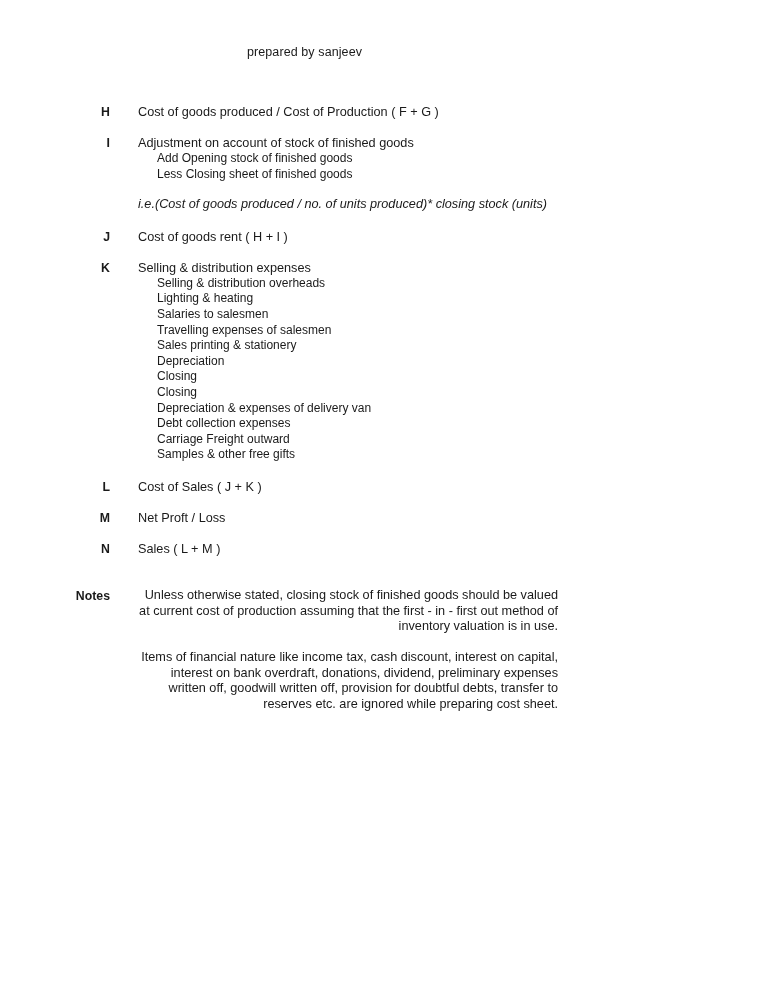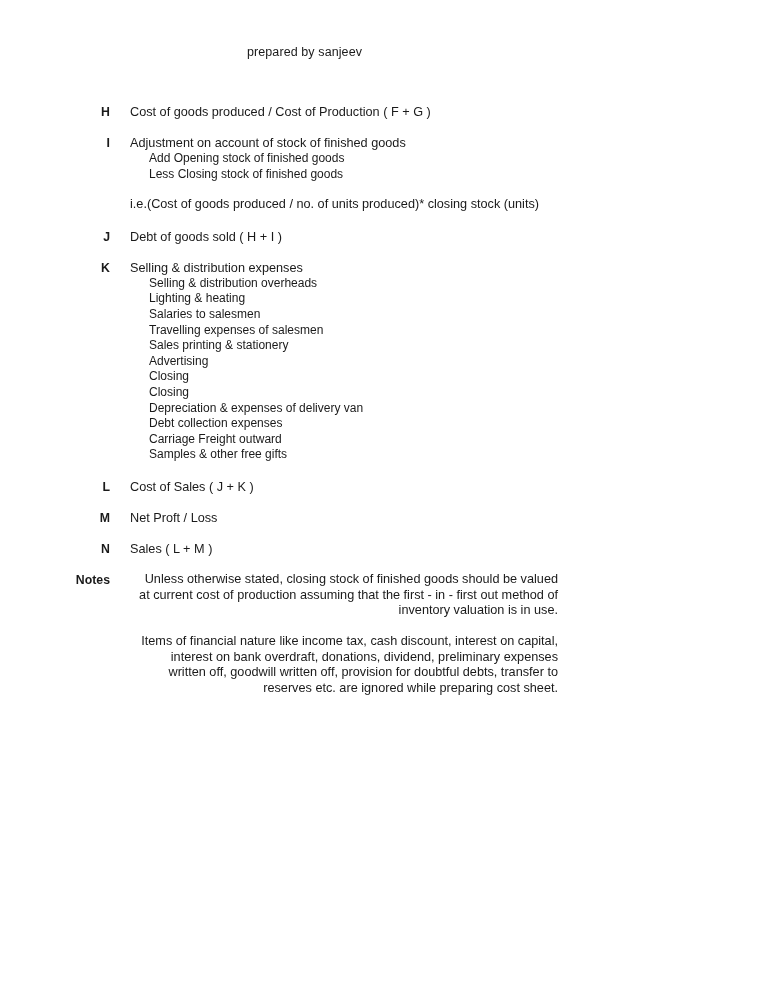--- a/index.html
+++ b/index.html
@@ -53,21 +53,21 @@
     width: 110px;            
     flex: 0 0 110px;
     text-align: right;
     font-weight: bold;
     font-size: 12.3px;
     line-height: 16px;
     padding-right: 0;
   }
 
   .body-col {
-    margin-left: 20px;       
+    margin-left: 28px;       
     font-size: 12.7px;
     line-height: 16px;
     max-width: 430px;
   }
 
   .body-col .main-line {
     font-size: 12.7px;
     line-height: 16px;
     white-space: nowrap;
   }
@@ -81,31 +81,32 @@
     padding-left: 19px;      
     font-size: 12px;
     line-height: 15.6px;
     white-space: nowrap;
   }
 
   .note-line {
     font-size: 12.7px;
     line-height: 15.6px;
     white-space: nowrap;
+    font-style: italic;
   }
 
   
   .row.gap-h   { margin-top: 0px; }
   .row.gap-i   { margin-top: 15px; }
   .row.gap-j   { margin-top: 16px; }
   .row.gap-k   { margin-top: 15px; }
   .row.gap-l   { margin-top: 16px; }
   .row.gap-m   { margin-top: 15px; }
   .row.gap-n   { margin-top: 15px; }
-  .row.gap-notes { margin-top: 15px; }
+  .row.gap-notes { margin-top: 31px; }
 
   .ie-line { margin-top: 15px; }
 
   
   .notes-col {
     margin-left: 24px;
     font-size: 12.7px;
     line-height: 15.7px;
     width: 424px;
     text-align: right;
@@ -132,44 +133,44 @@
         <div class="main-line">Cost of goods produced / Cost of Production ( F + G )</div>
       </div>
     </div>
 
     <div class="row gap-i">
       <div class="label-col">I</div>
       <div class="body-col">
         <div class="main-line">Adjustment on account of stock of finished goods</div>
         <ul class="sub-list">
           <li>Add Opening stock of finished goods</li>
-          <li>Less Closing stock of finished goods</li>
+          <li>Less Closing sheet of finished goods</li>
         </ul>
         <div class="note-line ie-line">i.e.(Cost of goods produced / no. of units produced)* closing stock (units)</div>
       </div>
     </div>
 
     <div class="row gap-j">
       <div class="label-col">J</div>
       <div class="body-col">
-        <div class="main-line">Debt of goods sold ( H + I )</div>
+        <div class="main-line">Cost of goods rent ( H + I )</div>
       </div>
     </div>
 
     <div class="row gap-k">
       <div class="label-col">K</div>
       <div class="body-col">
         <div class="main-line">Selling &amp; distribution expenses</div>
         <ul class="sub-list">
           <li>Selling &amp; distribution overheads</li>
           <li>Lighting &amp; heating</li>
           <li>Salaries to salesmen</li>
           <li>Travelling expenses of salesmen</li>
           <li>Sales printing &amp; stationery</li>
-          <li>Advertising</li>
+          <li>Depreciation</li>
           <li>Closing</li>
           <li>Closing</li>
           <li>Depreciation &amp; expenses of delivery van</li>
           <li>Debt collection expenses</li>
           <li>Carriage Freight outward</li>
           <li>Samples &amp; other free gifts</li>
         </ul>
       </div>
     </div>
 

